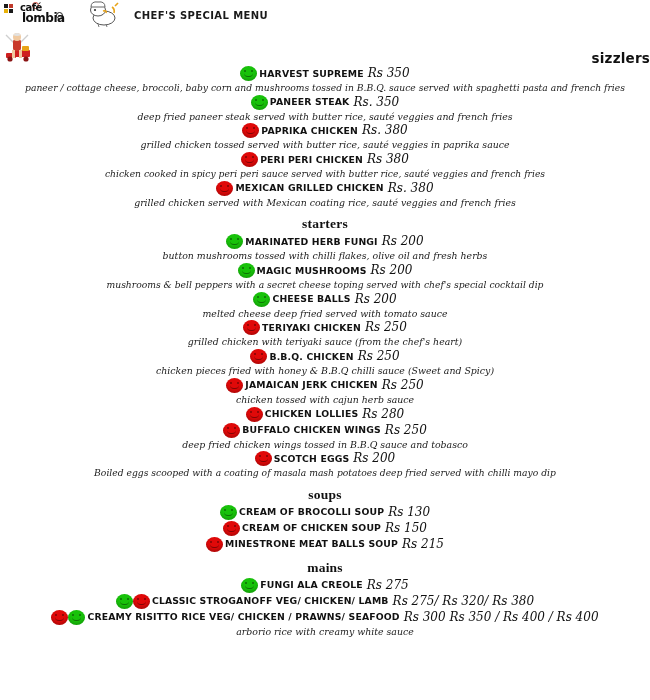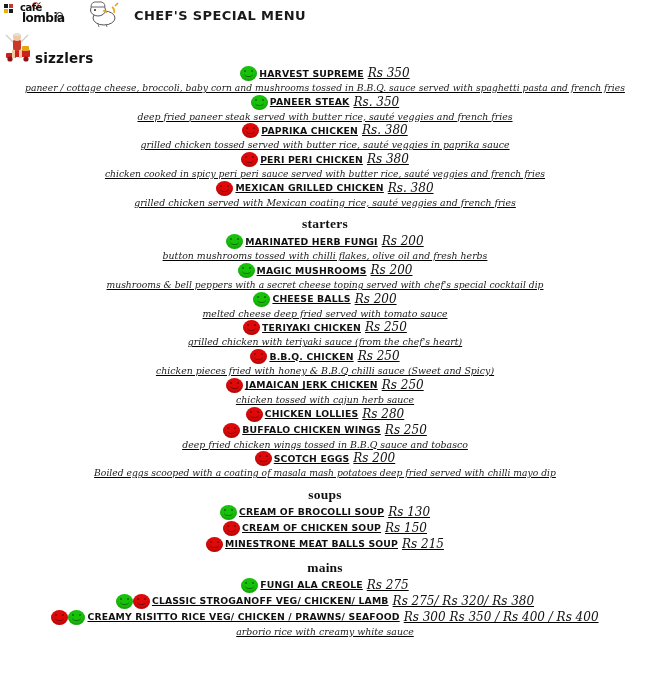--- a/index.html
+++ b/index.html
@@ -85,58 +85,57 @@
   }
 
   .chef-mascot {
     flex: 0 0 auto;
     margin-left: 2px;
     margin-right: 8px;
   }
 
   .menu-title {
     font-family: "DejaVu Sans", sans-serif;
-    font-size: 13px;
+    font-size: 10px;
     font-weight: bold;
     letter-spacing: 0.4px;
     color: #1a1a1a;
     white-space: nowrap;
   }
 
   
   .section {
     width: 100%;
   }
   .section-head {
     text-align: center;
     font-family: "DejaVu Sans", sans-serif;
     font-size: 13.5px;
     font-weight: bold;
     color: #111;
     letter-spacing: 0.2px;
   }
   .section-head.sizzlers-head {
     display: flex;
-    justify-content: flex-start;
+    justify-content: space-between;
     align-items: flex-end;
     gap: 1px;
     height: 34px;
     margin-top: 2px;
   }
   .section-head.plain {
     margin-top: 8px;
     margin-bottom: 2px;
     font-family: Liberation Serif, serif;
   }
 
   
   .item {
     width: 100%;
     margin-bottom: 1px;
-    text-decoration: underline;
   }
   .item-name-row {
     display: flex;
     align-items: center;
     justify-content: center;
     gap: 0px;
     line-height: 1.05;
   }
   .dots {
     display: inline-flex;

